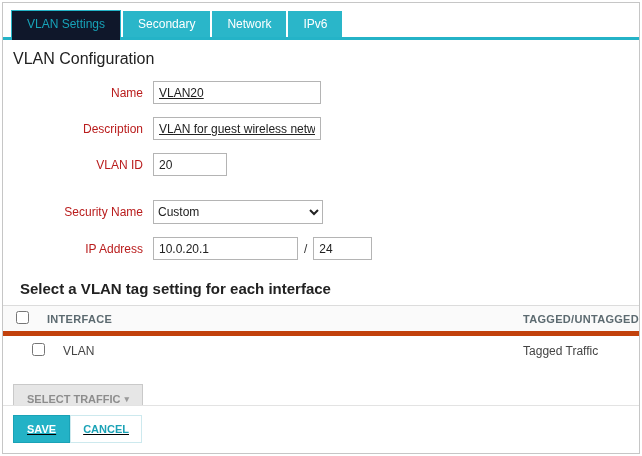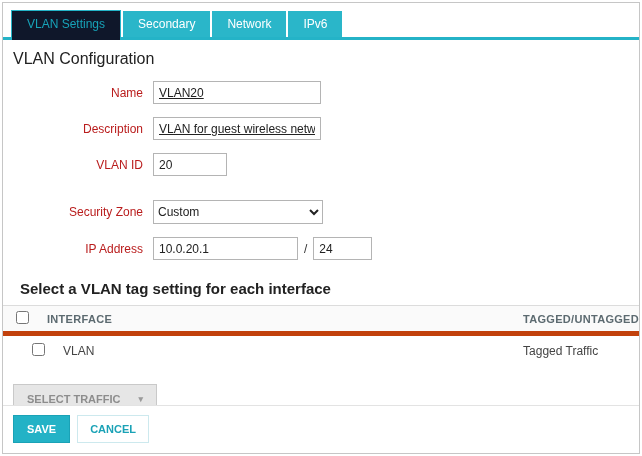--- a/index.html
+++ b/index.html
@@ -80,34 +80,34 @@
   .col-tagged { width: 98px; }
   td.cell-interface { padding-left: 16px !important; }
 
   
   .select-traffic {
     margin: 18px 0 0 10px;
     background: #e6e6e6; border: 1px solid #c9c9c9;
     color: #8d8d8d; font-weight: bold; font-size: 11px;
     padding: 8px 13px; cursor: default;
     font-family: "Liberation Sans", sans-serif;
-    display: inline-flex; align-items: center; gap: 18px;
+    display: inline-flex; align-items: center; gap: 4px;
   }
   .caret { font-size: 9px; color: #9a9a9a; line-height: 1; }
 
   .apply-row {
     display: flex; align-items: center; gap: 7px;
     margin: 16px 0 0 10px; font-size: 12px; color: #222;
   }
 
   .footer {
     position: absolute; left: 0; right: 0; bottom: 0;
     border-top: 1px solid #e3e3e3;
     padding: 9px 10px 10px 10px;
-    display: flex; gap: 7px; background: #fff;
+    display: flex; background: #fff; text-decoration: underline;
   }
   .btn-save {
     background: #23b2c6; border: 1px solid #1aa2b6; color: #fff;
     font-weight: bold; font-size: 11px; padding: 7px 13px;
     cursor: pointer; font-family: "Liberation Sans", sans-serif;
   }
   .btn-cancel {
     background: #fff; border: 1px solid #cde9ee; color: #1aa2b6;
     font-weight: bold; font-size: 11px; padding: 7px 12px;
     cursor: pointer; font-family: "Liberation Sans", sans-serif;
@@ -143,21 +143,21 @@
       <label class="form-label">Description</label>
       <input class="text w-name" type="text" value="VLAN for guest wireless network" style="">
     </div>
 
     <div class="form-row">
       <label class="form-label">VLAN ID</label>
       <input class="text w-vlanid" type="text" value="20" style="">
     </div>
 
     <div class="form-row gap-before">
-      <label class="form-label">Security Zone</label>
+      <label class="form-label">Security Name</label>
       <select class="zone">
         <option>Custom</option>
       </select>
     </div>
 
     <div class="form-row">
       <label class="form-label">IP Address</label>
       <input class="text w-ip" type="text" value="10.0.20.1" style="">
       <span class="ip-sep">/</span>
       <input class="text w-prefix" type="text" value="24" style="">

